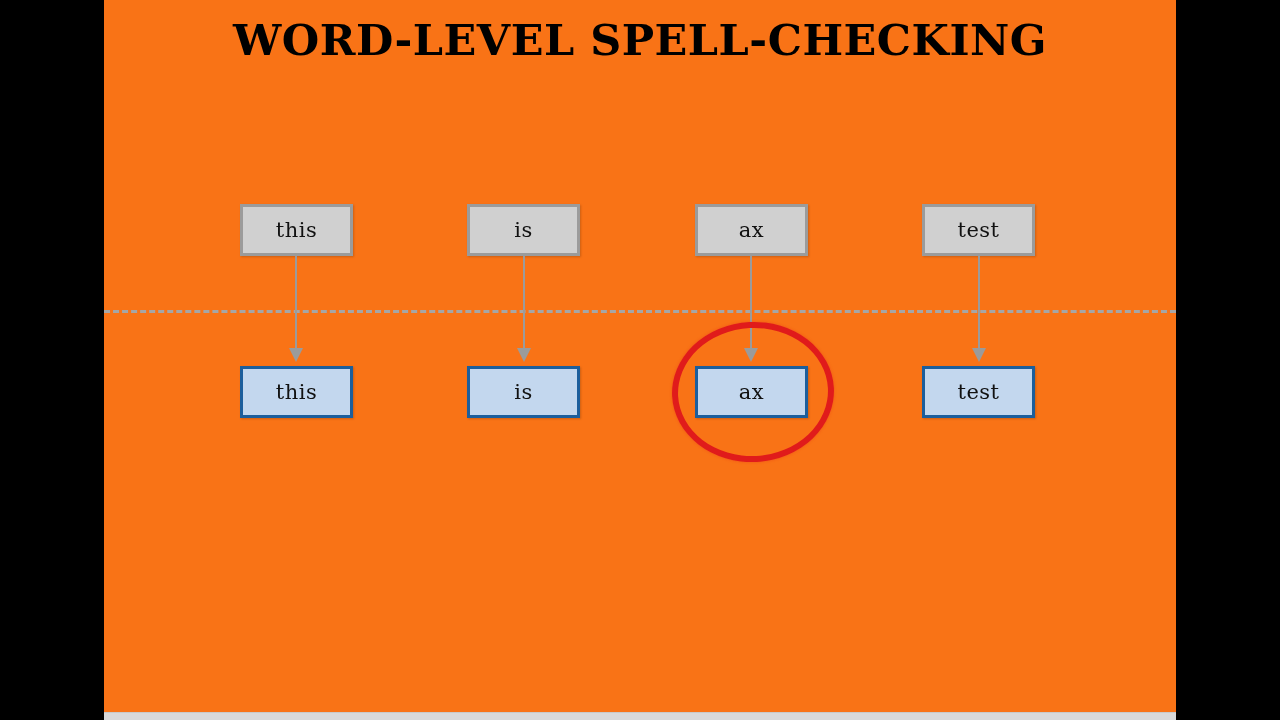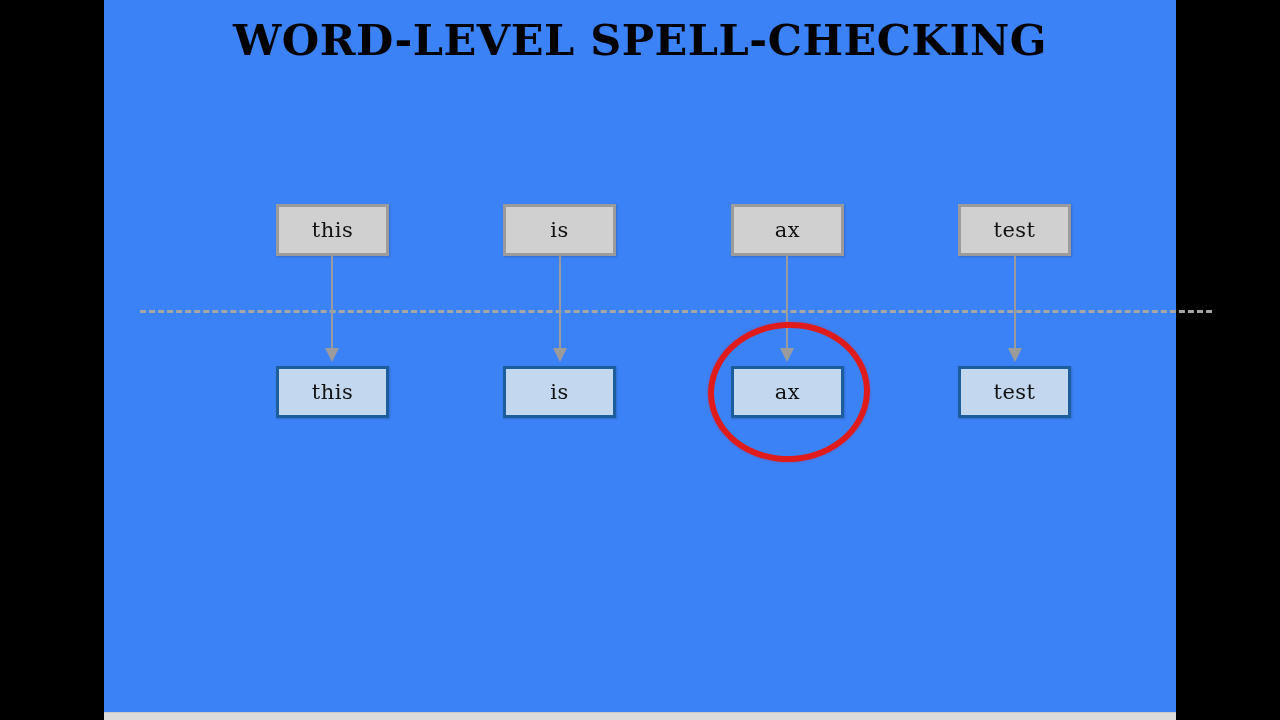--- a/index.html
+++ b/index.html
@@ -18,21 +18,21 @@
     background: #000000;
   }
 
   
   #slide {
     position: absolute;
     left: 104px;
     top: 0px;
     width: 1072px;
     height: 712px;
-    background: #3b82f6;
+    background: #f97316;
   }
 
   
   #slide-footer {
     position: absolute;
     left: 104px;
     top: 712px;
     width: 1072px;
     height: 8px;
     background: #d9d9d9;
@@ -55,21 +55,20 @@
     white-space: nowrap;
   }
 
   
   #diagram {
     position: absolute;
     left: 0;
     top: 0;
     width: 1072px;
     height: 630px;
-    margin-left: 36px;
   }
 
   .dashed-divider {
     position: absolute;
     left: 0px;
     top: 310px;
     width: 1072px;
     height: 0px;
     border-top: 3px dashed #a6a6a6;
   }

